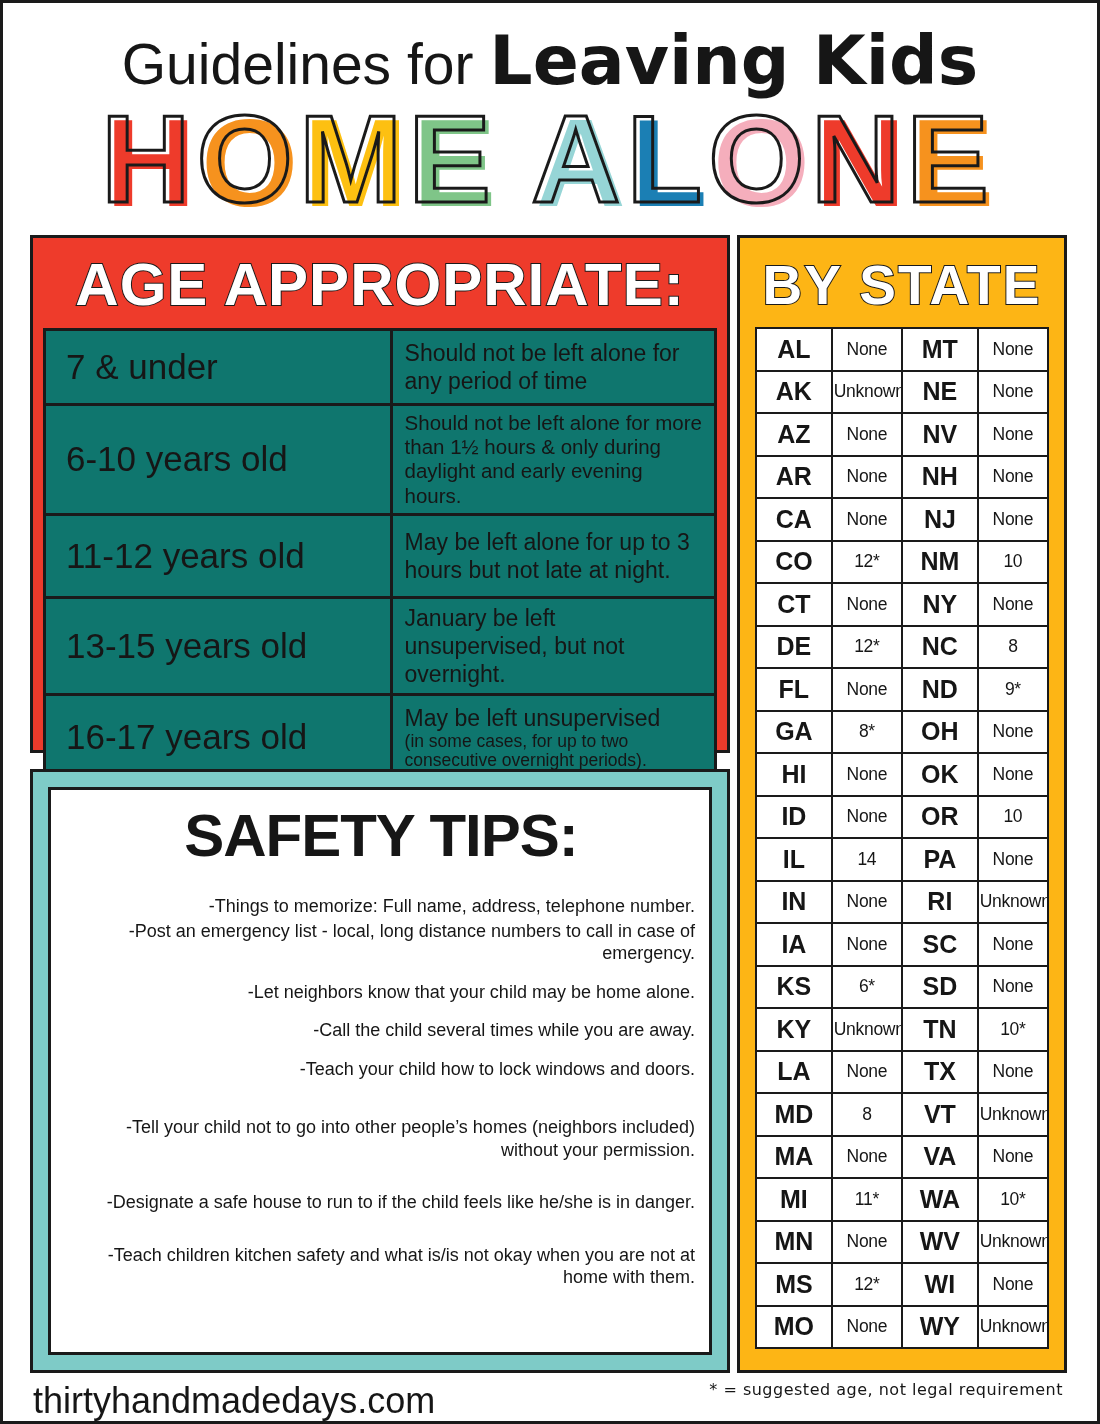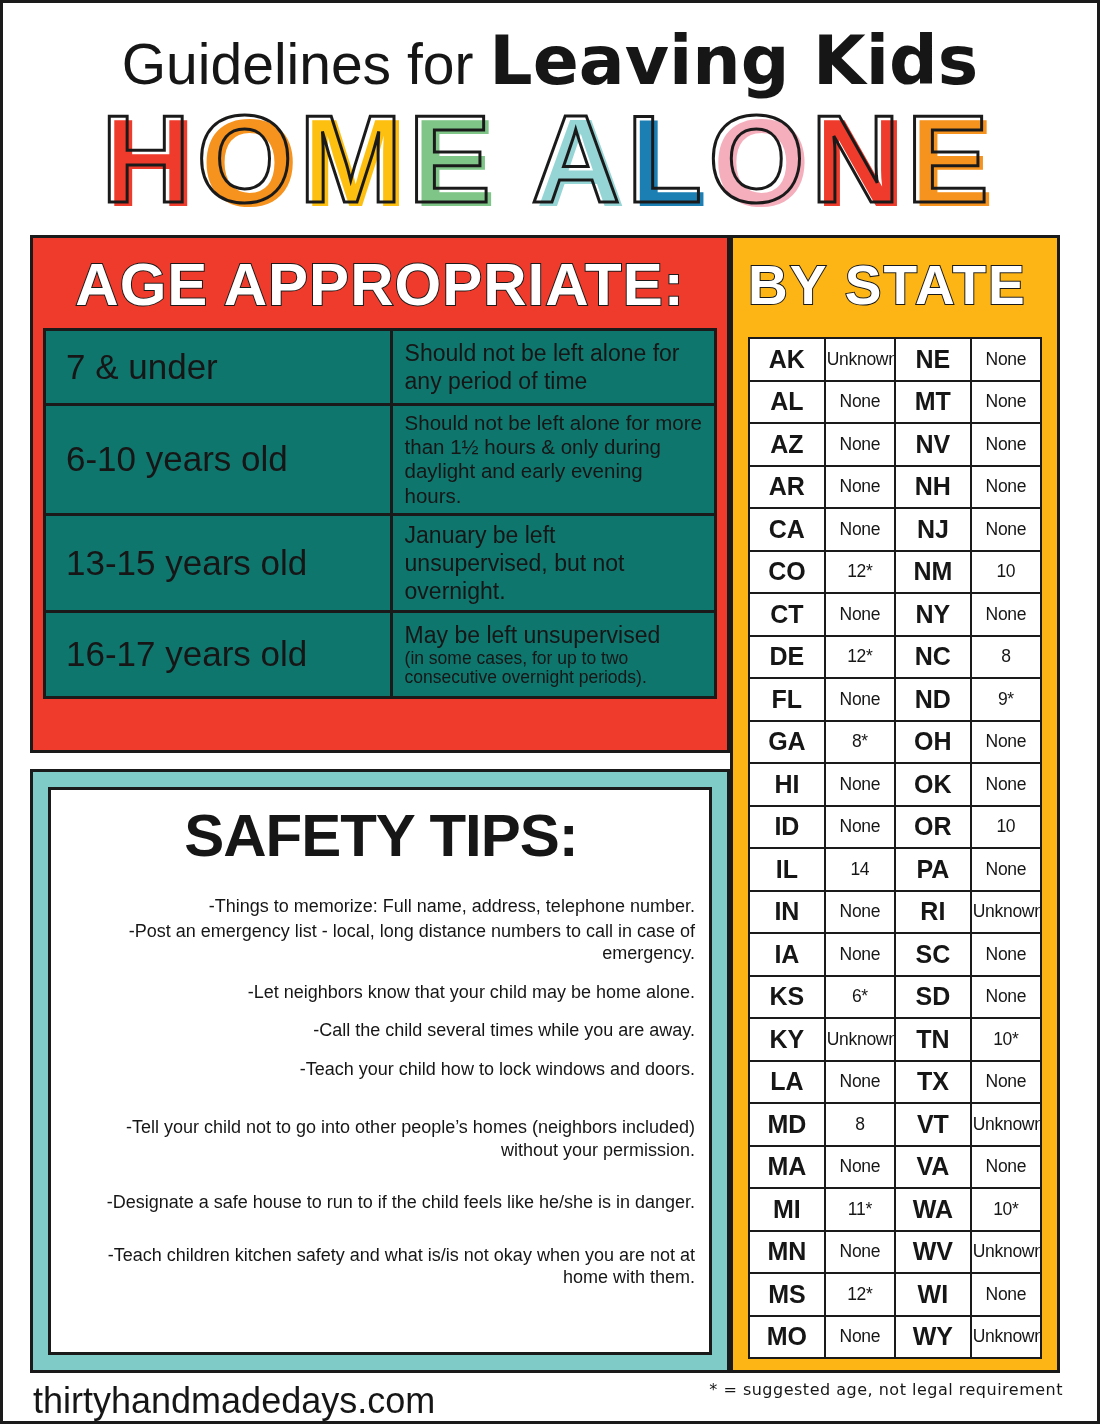--- a/index.html
+++ b/index.html
@@ -16,21 +16,21 @@
   .title-line1{font-size:57px;line-height:1.0;white-space:nowrap;font-weight:normal;}
   .title-suffix{font-size:68px;font-family:"DejaVu Sans",sans-serif;font-weight:bold;}
   .home-alone{margin-top:6px;white-space:nowrap;}
   .ha-letter{display:inline-block;position:relative;font-size:124px;line-height:1;font-weight:bold;margin:0 3px;}
   .ha-letter::after{
     content:attr(data-ch);position:absolute;left:-5px;top:-4px;color:transparent;
     -webkit-text-stroke:3px var(--ink);pointer-events:none;
   }
   .ha-space{display:inline-block;width:34px;}
   
-  .columns{display:flex;gap:0;padding:0 27px;align-items:flex-start;}
+  .columns{display:flex;gap:7px;padding:0 27px;align-items:flex-start;}
   .left-col{width:700px;flex:none;}
   
   .red-box{height:518px;background:var(--red);border:3px solid var(--ink);box-sizing:border-box;padding:0 10px;}
   .age-heading{
     margin:0;text-align:center;font-size:60px;font-weight:bold;letter-spacing:1px;line-height:1;
     color:#fff;-webkit-text-stroke:2px var(--ink);paint-order:stroke fill;padding:17px 0 13px;
   }
   .age-table{width:100%;border-collapse:collapse;background:#0f766e;table-layout:fixed;}
   .age-table td{border:3px solid var(--ink);vertical-align:middle;}
   .age-cell{font-size:35px;padding-left:20px;width:52%;}
@@ -44,22 +44,22 @@
   .tips-list{list-style:none;margin:0;padding:0;font-size:18px;line-height:1.25;text-align:right;}
   .tips-list li{padding-left:10px;text-indent:-10px;margin-top:16px;}
   .tips-list li:first-child{margin-top:0;}
   .tips-list li:nth-child(2){margin-top:2px;}
   .tips-list li:nth-child(6){margin-top:36px;}
   .tips-list li:nth-child(7){margin-top:30px;}
   .tips-list li:nth-child(8){margin-top:30px;}
   
   .yellow-box{width:330px;flex:none;height:1138px;background:var(--yellow);border:3px solid var(--ink);box-sizing:border-box;padding:12px 15px;}
   .state-heading{
-    text-align:left;font-size:55px;font-weight:bold;letter-spacing:2px;line-height:1;
-    color:#fff;-webkit-text-stroke:2px var(--ink);paint-order:stroke fill;margin:8px 0 24px;
+    text-align:center;font-size:55px;font-weight:bold;letter-spacing:2px;line-height:1;
+    color:#fff;-webkit-text-stroke:2px var(--ink);paint-order:stroke fill;margin:8px 0 14px;
   }
   .state-table{width:100%;border-collapse:collapse;background:#fff;table-layout:fixed;}
   .state-table td{border:2px solid var(--ink);text-align:center;height:38.5px;vertical-align:middle;overflow:hidden;}
   .st-cell{font-size:25px;font-weight:bold;width:26%;}
   .val-cell{font-size:17.5px;width:24%;letter-spacing:-0.3px;padding:0 1px;}
   
   .footer{display:flex;justify-content:space-between;align-items:flex-start;padding:7px 30px 0 30px;}
   .site{font-size:36px;}
   .note{font-size:16px;font-family:"DejaVu Sans",sans-serif;letter-spacing:0.5px;padding-right:4px;}
 </style>
@@ -83,20 +83,26 @@
               <tr style="height: 75px;">
                 <td class="age-cell">7 &amp; under</td>
                 <td class="desc-cell">
                   <div class="desc-main">Should not be left alone for any period of time</div>
                 </td>
               </tr>
               <tr style="height: 82px;">
                 <td class="age-cell">6-10 years old</td>
                 <td class="desc-cell">
                   <div class="desc-main long">Should not be left alone for more than 1½ hours &amp; only during daylight and early evening hours.</div>
+                </td>
+              </tr>
+              <tr style="height: 83px;">
+                <td class="age-cell">11-12 years old</td>
+                <td class="desc-cell">
+                  <div class="desc-main">May be left alone for up to 3 hours but not late at night.</div>
                 </td>
               </tr>
               <tr style="height: 83px;">
                 <td class="age-cell">13-15 years old</td>
                 <td class="desc-cell">
                   <div class="desc-main">January be left unsupervised, but not overnight.</div>
                 </td>
               </tr>
               <tr style="height: 86px;">
                 <td class="age-cell">16-17 years old</td>
@@ -125,29 +131,29 @@
         </div>
       </section>
 
     </div>
 
     <aside class="yellow-box">
       <h2 class="state-heading">BY STATE</h2>
       <table class="state-table">
           <tbody id="state-tbody">
             <tr>
+              <td class="st-cell">AL</td>
+              <td class="val-cell">None</td>
+              <td class="st-cell">MT</td>
+              <td class="val-cell">None</td>
+            </tr>
+            <tr>
               <td class="st-cell">AK</td>
               <td class="val-cell">Unknown</td>
               <td class="st-cell">NE</td>
-              <td class="val-cell">None</td>
-            </tr>
-            <tr>
-              <td class="st-cell">AL</td>
-              <td class="val-cell">None</td>
-              <td class="st-cell">MT</td>
               <td class="val-cell">None</td>
             </tr>
             <tr>
               <td class="st-cell">AZ</td>
               <td class="val-cell">None</td>
               <td class="st-cell">NV</td>
               <td class="val-cell">None</td>
             </tr>
             <tr>
               <td class="st-cell">AR</td>

